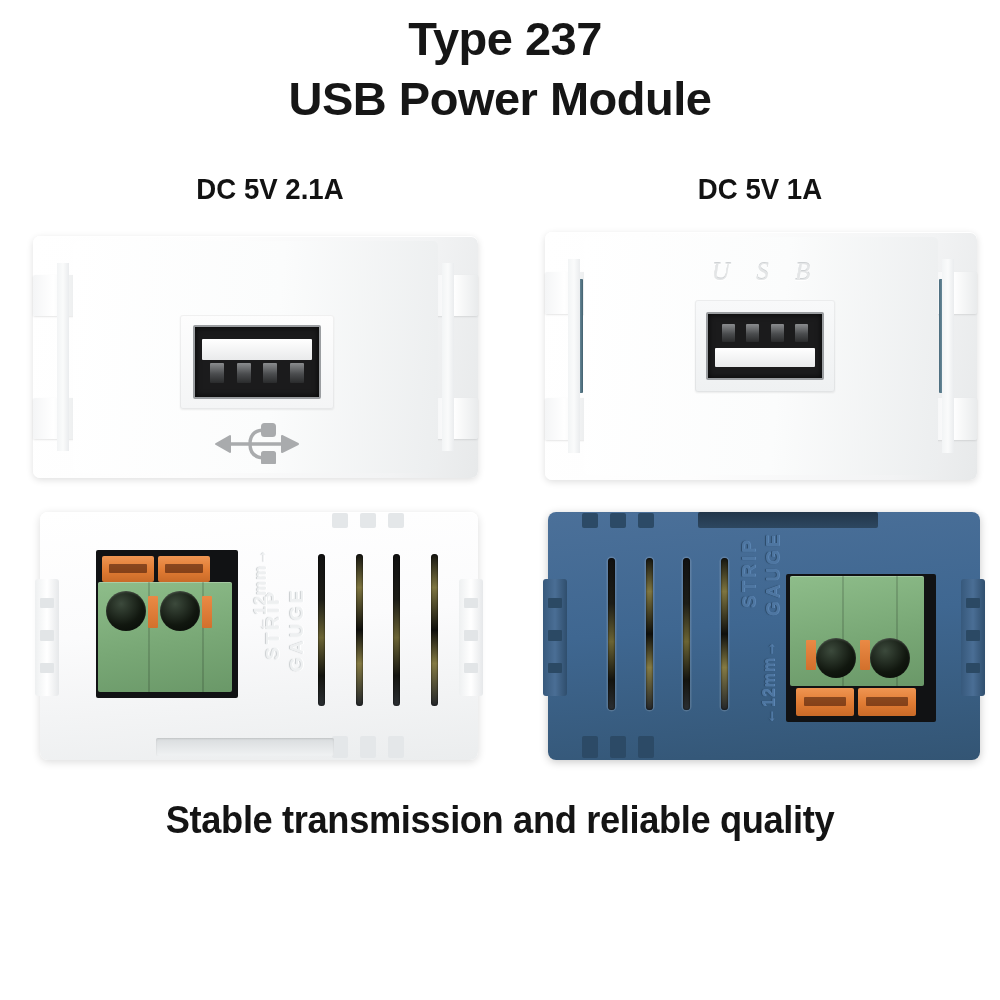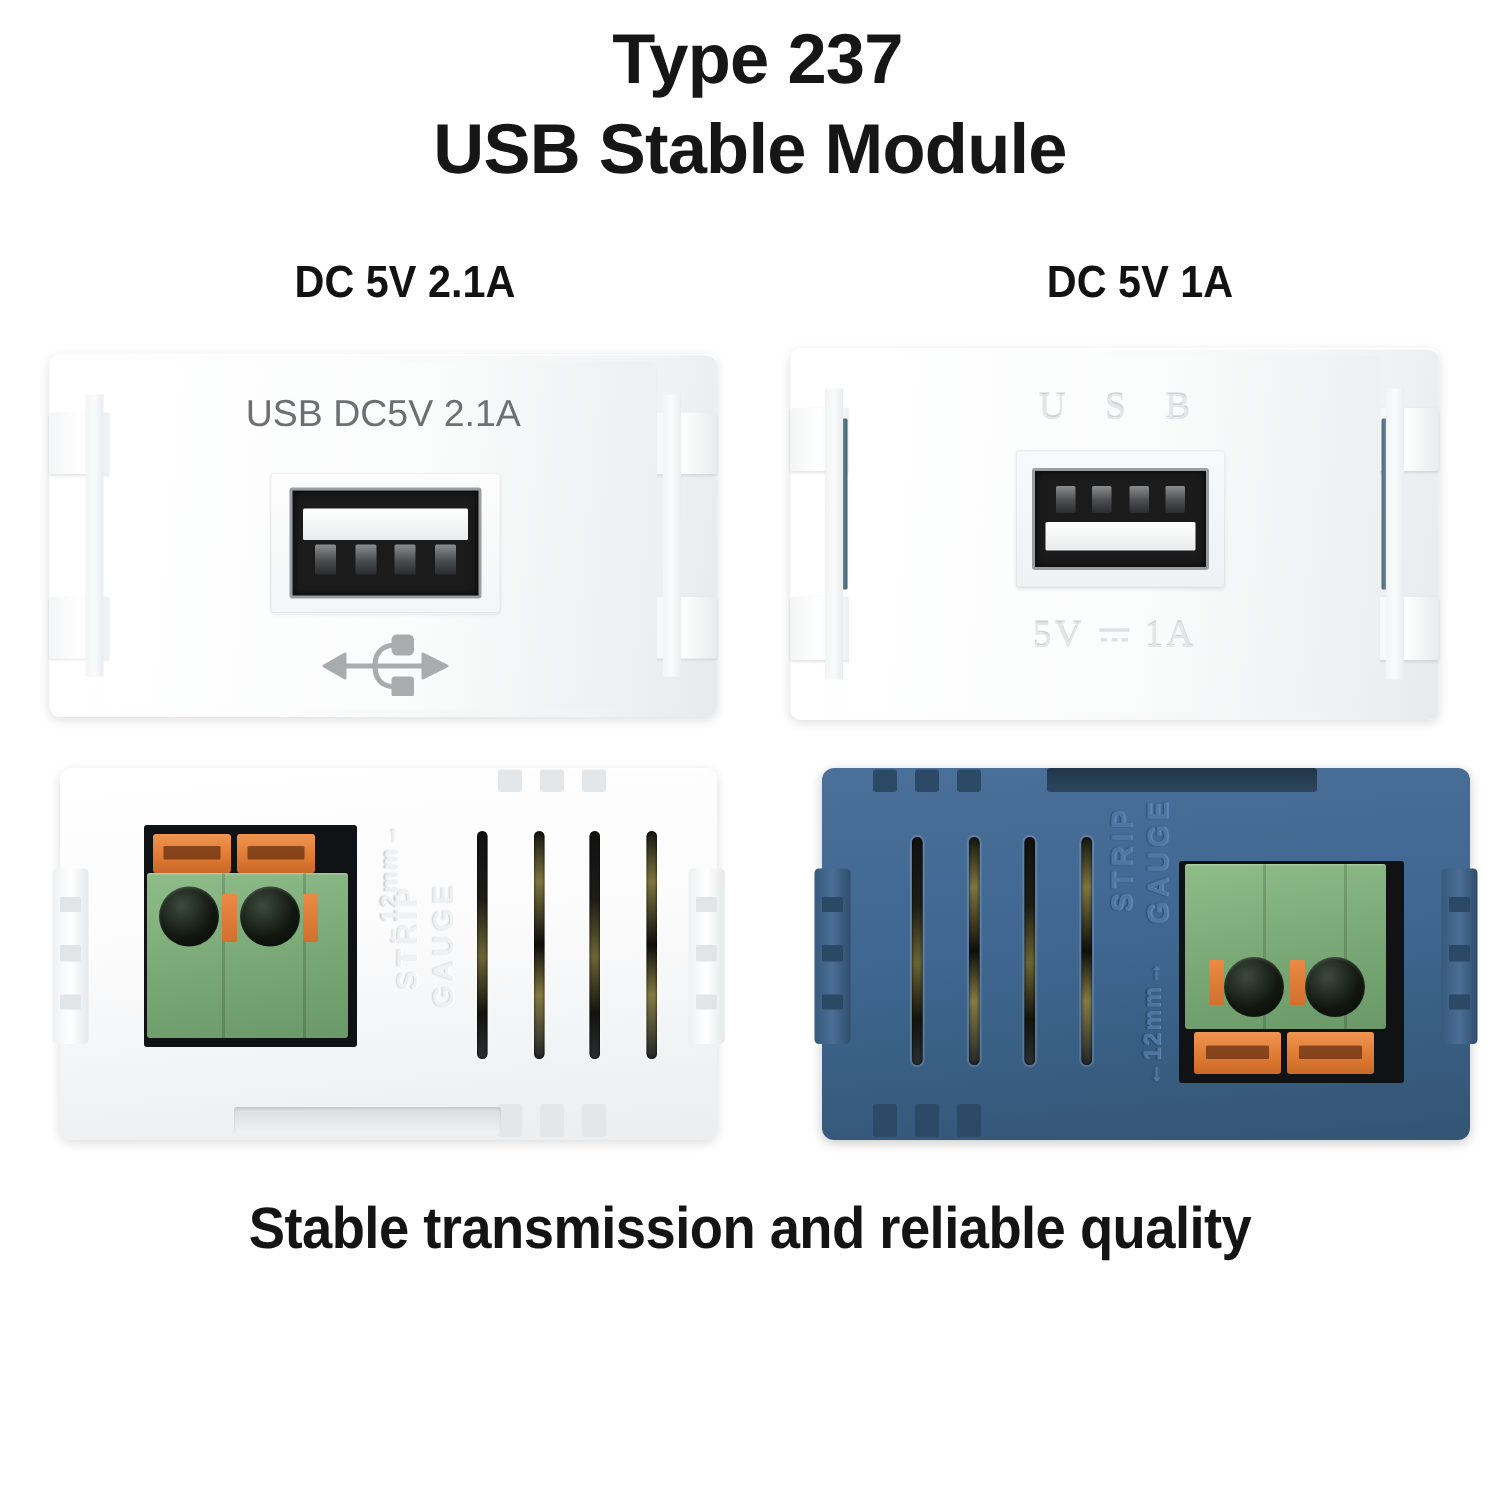--- a/index.html
+++ b/index.html
@@ -235,36 +235,35 @@
   .slab.white { background: linear-gradient(180deg,#d9dcde,#f0f2f3); box-shadow: inset 0 1px 2px rgba(0,0,0,.12); }
   .slab.blue  { background: linear-gradient(180deg,#22364a,#2d4760); }
 </style>
 </head>
 <body>
 
 <div id="page">
 
 
   <div class="title-1">Type 237</div>
-  <div class="title-2">USB Stable Module</div>
+  <div class="title-2">USB Power Module</div>
 
   <div class="sub-label sub-left">DC 5V 2.1A</div>
   <div class="sub-label sub-right">DC 5V 1A</div>
 
   <div class="module" style="left:33px; top:236px; width:445px; height:242px;">
     <div class="front">
       <div class="tab l t"></div>
       <div class="tab l b"></div>
       <div class="tab r t"></div>
       <div class="tab r b"></div>
       <div class="edgestrip l"></div>
       <div class="edgestrip r"></div>
       <div class="front-inner"></div>
 
-      <div class="face-text printed" style="top:26px;">USB DC5V 2.1A</div>
 
       <div class="usb-bezel" style="left:147px; top:79px; width:154px; height:94px;">
         <div class="usb-port" style="width:128px; height:74px;">
           <div class="usb-tongue top"></div>
           <div class="usb-pins below">
             <div class="usb-pin"></div>
             <div class="usb-pin"></div>
             <div class="usb-pin"></div>
             <div class="usb-pin"></div>
           </div>
@@ -280,21 +279,21 @@
             <path d="M40 22 C40 10 48 8 55 8" fill="none" stroke-width="3.4"></path>
             <path d="M40 22 C40 34 48 36 55 36" fill="none" stroke-width="3.4"></path>
             <rect x="52" y="2" width="13" height="12" rx="2.5" stroke-width="2"></rect>
             <rect x="52" y="30" width="13" height="12" rx="1.5" stroke-width="2"></rect>
           </g>
         </svg>
       </div>
     </div>
   </div>
 
-  <div class="module" style="left:527px; top:232px; width:432px; height:248px;">
+  <div class="module" style="left:545px; top:232px; width:432px; height:248px;font-style:italic;">
     <div class="front">
       <div class="tab l t"></div>
       <div class="tab l b"></div>
       <div class="tab r t"></div>
       <div class="tab r b"></div>
       <div class="pcb-edge l"></div>
       <div class="pcb-edge r"></div>
       <div class="edgestrip l"></div>
       <div class="edgestrip r"></div>
       <div class="front-inner"></div>
@@ -306,30 +305,20 @@
           <div class="usb-tongue bot"></div>
           <div class="usb-pins above">
             <div class="usb-pin"></div>
             <div class="usb-pin"></div>
             <div class="usb-pin"></div>
             <div class="usb-pin"></div>
           </div>
         </div>
       </div>
 
-      <div class="face-text embossed" style="top:178px; letter-spacing:2px;">
-        <span>5V</span><span class="dcsym">
-          <svg width="26" height="18" viewBox="0 0 26 18" aria-hidden="true">
-            <line x1="3" y1="6" x2="23" y2="6" stroke="#dfe2e4" stroke-width="2.4"></line>
-            <line x1="4" y1="12.5" x2="8" y2="12.5" stroke="#dfe2e4" stroke-width="2.4"></line>
-            <line x1="11" y1="12.5" x2="15" y2="12.5" stroke="#dfe2e4" stroke-width="2.4"></line>
-            <line x1="18" y1="12.5" x2="22" y2="12.5" stroke="#dfe2e4" stroke-width="2.4"></line>
-          </svg>
-        </span><span>1A</span>
-      </div>
     </div>
   </div>
 
   <div class="module" style="left:40px; top:512px; width:438px; height:248px;">
     <div class="body-shell body-white">
 
       <div class="wing white l">
         <div class="wing-notch" style="left:20%; top:16%;"></div>
         <div class="wing-notch" style="left:20%; top:44%;"></div>
         <div class="wing-notch" style="left:20%; top:72%;"></div>

